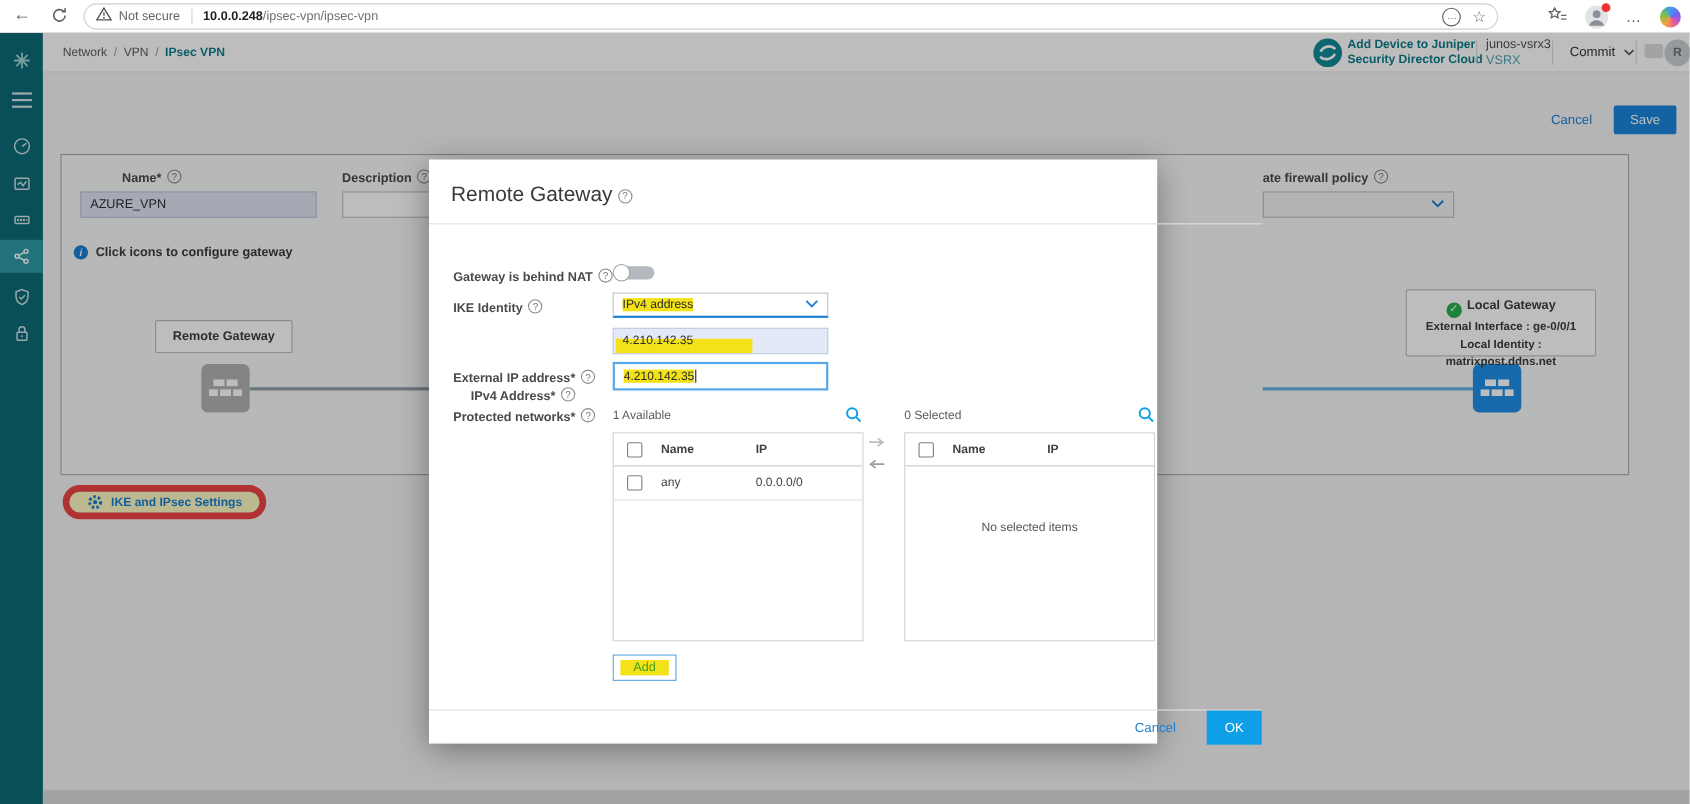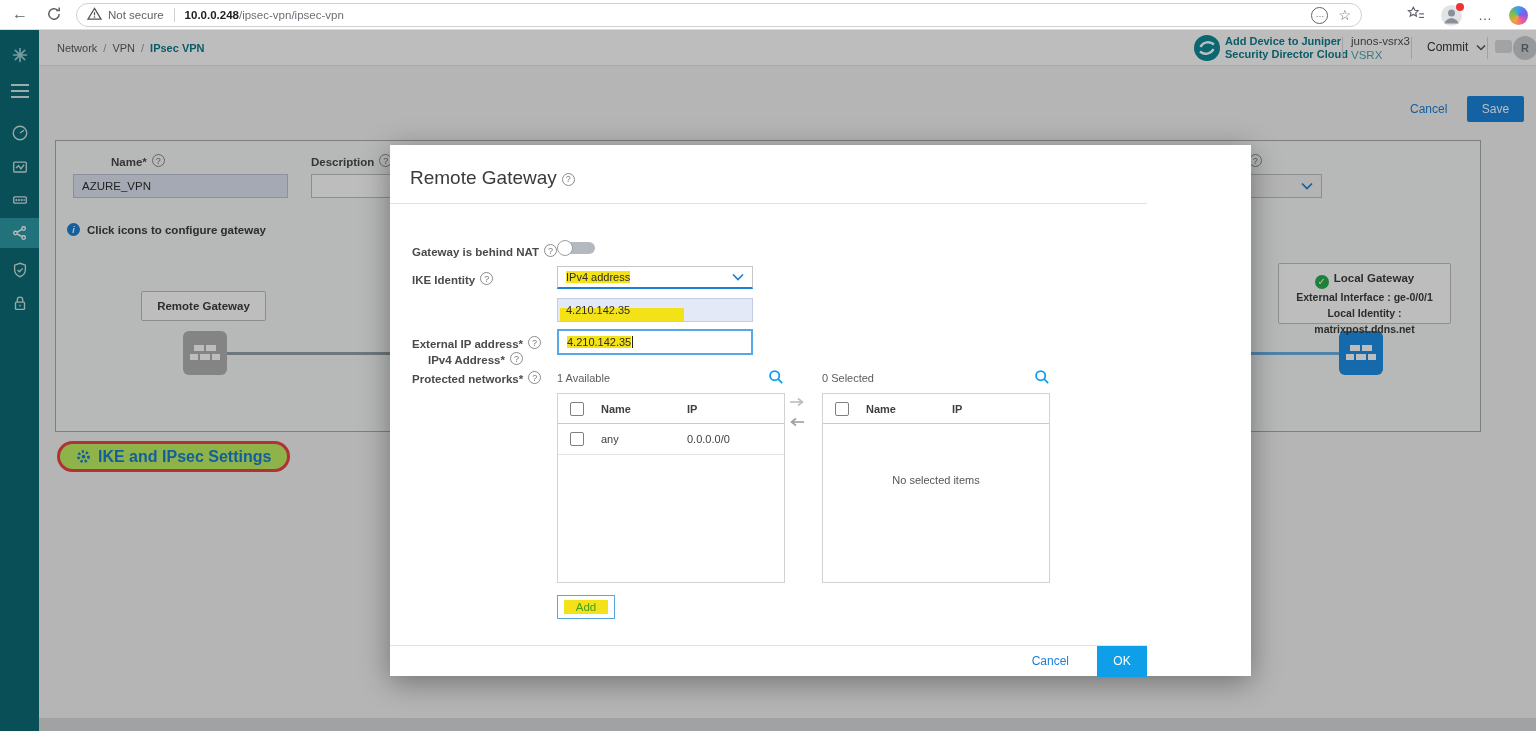--- a/index.html
+++ b/index.html
@@ -79,25 +79,25 @@
   .rg-btn { position:absolute; left:85px; top:150px; width:125px; height:30px; background:#fff; border:1px solid #bdbdbd;
     border-radius:2px; font-size:11.5px; font-weight:bold; color:#3d3d3d; display:flex; align-items:center; justify-content:center; }
   .fw-icon { position:absolute; width:44px; height:44px; border-radius:6px; }
   .fw-gray { background:#b3b3b3; }
   .fw-blue { background:#1e8fe8; }
   .conn { position:absolute; height:3px; top:211px; }
   .lg-box { position:absolute; left:1222px; top:122px; width:173px; height:61px; background:#fff; border:1px solid #c2c2c2;
     border-radius:2px; text-align:center; font-size:10.5px; font-weight:bold; color:#3c3c3c; padding-top:6px; line-height:16px; }
   .chk-circle { display:inline-block; width:14px; height:14px; border-radius:50%; background:#27b04e; color:#fff;
     font-size:10px; line-height:14px; text-align:center; vertical-align:-3px; margin-right:5px; }
-  .ike-pill { position:absolute; left:57px; top:411px; height:31px; padding:0 16px; background:#bef264; border:3px solid #ef4444;
-    border-radius:16px; display:flex; align-items:center; gap:7px; font-size:16px; font-weight:bold; color:#1b7fd4; z-index:1; }
-
-  
-  .modal { position:absolute; left:390px; top:115px; width:861px; height:531px; background:#fff; z-index:10;
+  .ike-pill { position:absolute; left:57px; top:411px; height:31px; padding:0 16px; background:#fef9c3; border:6px solid #ef4444;
+    border-radius:16px; display:flex; align-items:center; gap:7px; font-size:11px; font-weight:bold; color:#1b7fd4; z-index:1; }
+
+  
+  .modal { position:absolute; left:390px; top:115px; width:662px; height:531px; background:#fff; z-index:10;
     box-shadow:0 6px 28px rgba(0,0,0,0.38); }
   .modal-title { position:absolute; left:20px; top:22px; font-size:19px; color:#3a3a3a; }
   .modal-hr { position:absolute; left:0; top:58px; width:757px; height:1px; background:#e1e1e1; }
   .m-lbl { position:absolute; font-size:11.5px; font-weight:bold; color:#4a4a4a; }
   .toggle { position:absolute; left:167px; top:95px; width:38px; height:16px; }
   .toggle .track { position:absolute; left:6px; top:2px; width:32px; height:12px; border-radius:6px; background:#b4b9bf; }
   .toggle .knob { position:absolute; left:0; top:0; width:16px; height:16px; border-radius:50%; background:#fff;
     border:1px solid #9aa0a6; }
   .m-field { position:absolute; left:167px; width:196px; font-size:11px; color:#2b2b2b; display:flex; align-items:center; padding:0 8px; }
   .ike-select { top:121px; height:23px; background:#fff; border:1px solid #c6c6c6; border-bottom:2px solid #1b7fd4; }

